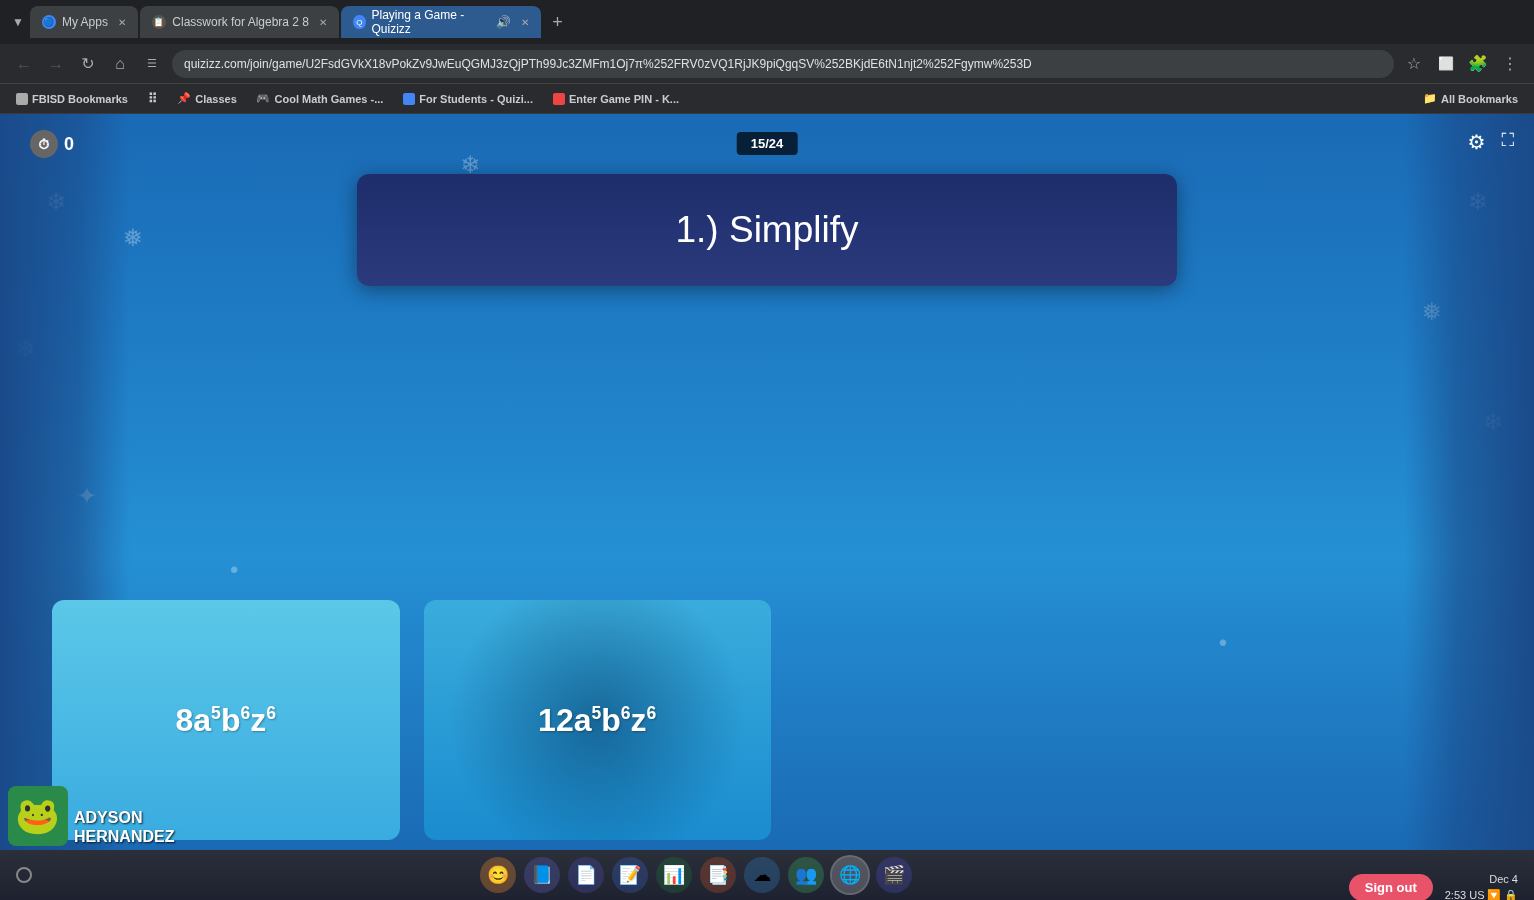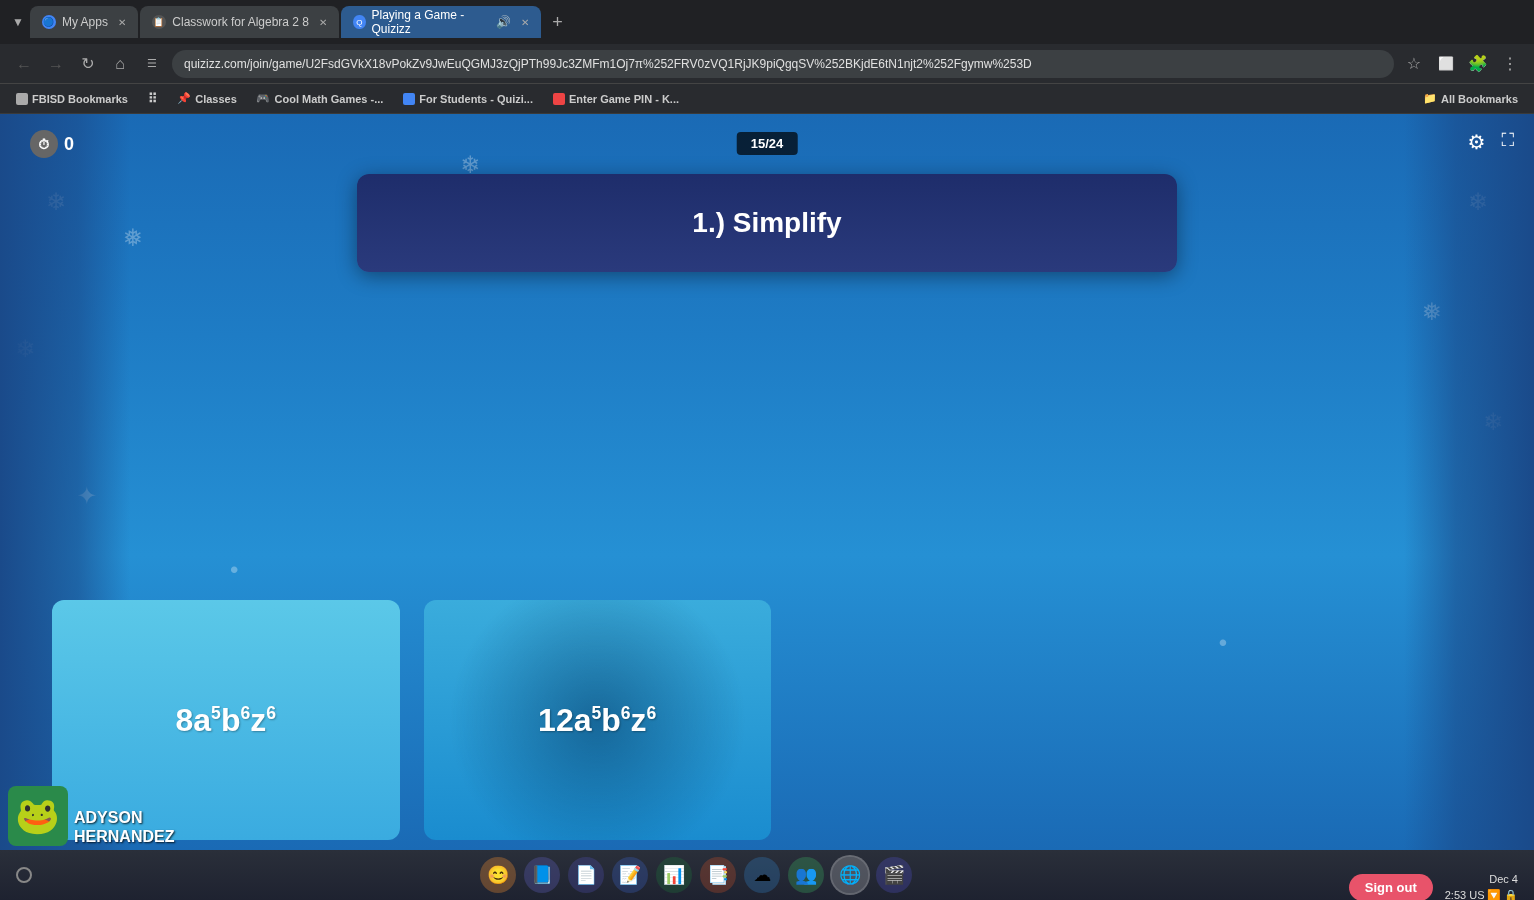--- a/index.html
+++ b/index.html
@@ -251,22 +251,22 @@
       width: 820px;
       background: linear-gradient(180deg, #1e2d6b 0%, #2a3a7c 100%);
       border-radius: 12px;
       padding: 28px 40px;
       text-align: center;
       box-shadow: 0 4px 20px rgba(0,0,0,0.4);
     }
 
     #question-text {
       color: white;
-      font-size: 28px;
-      font-weight: bold;
+      font-size: 37px;
+      font-weight: normal;
       line-height: 1.5;
     }
 
     
     #answer-grid {
       position: absolute;
       bottom: 10px;
       left: 20px;
       right: 20px;
       display: grid;

